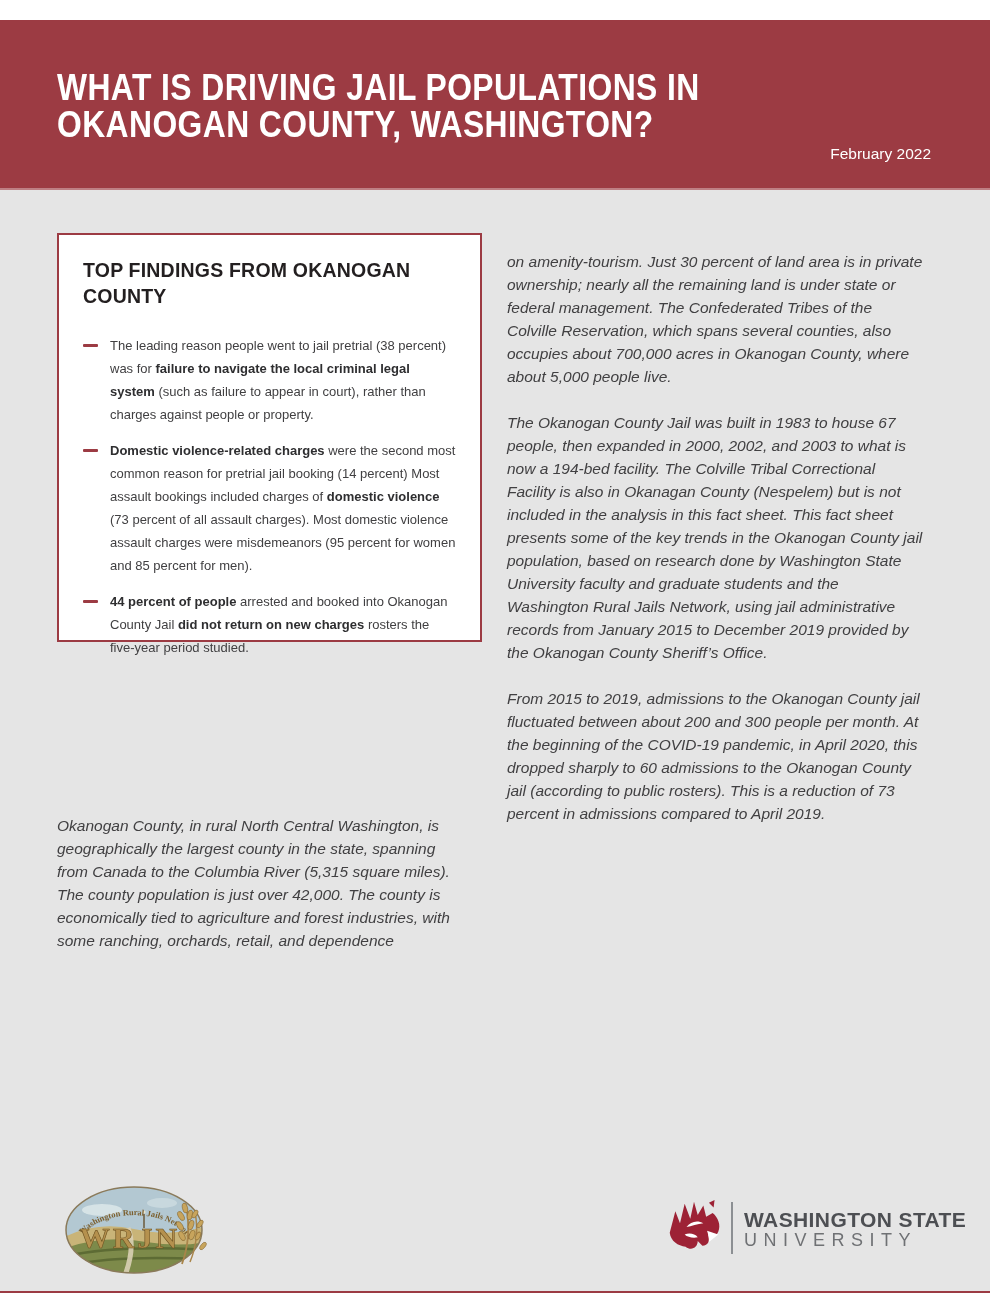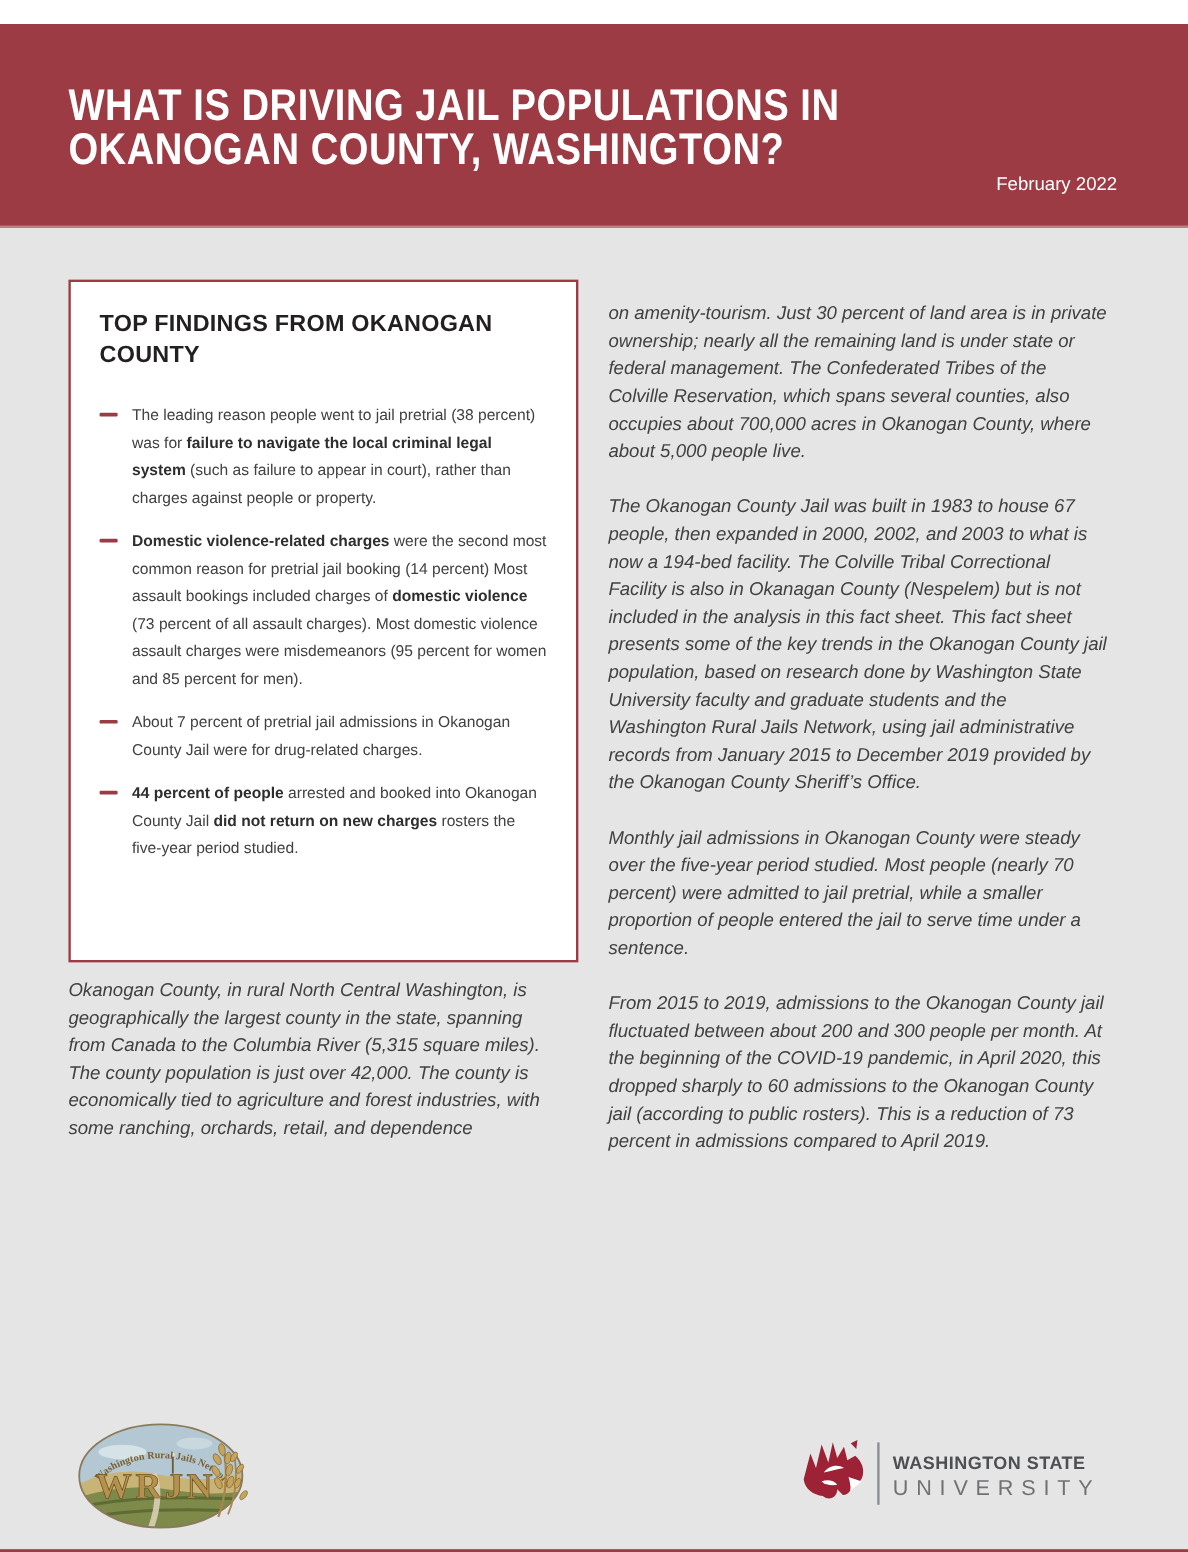--- a/index.html
+++ b/index.html
@@ -18,21 +18,21 @@
   
   .band{position:absolute;left:0;top:0;width:990px;height:170px;background:var(--maroon);
         border-bottom:2px solid rgba(255,255,255,0.35);}
   .title{position:absolute;left:57px;top:49px;color:#ffffff;font-weight:bold;
          font-size:37px;line-height:37px;letter-spacing:0.5px;white-space:nowrap;
          transform:scaleX(0.86);transform-origin:left top;}
   .title .tl{display:block;}
   .pub-date{position:absolute;right:59px;top:125px;color:#ffffff;font-size:15.5px;}
 
   
-  .findings{position:absolute;left:57px;top:213px;width:425px;height:569px;
+  .findings{position:absolute;left:57px;top:213px;width:425px;height:409px;
             border:2px solid var(--maroon);background:#fff;padding:22px 24px 0 24px;}
   .findings h2{color:var(--heading_text);font-size:19.5px;line-height:26px;
                font-weight:bold;letter-spacing:0.2px;}
   .findings ul{list-style:none;margin-top:25px;}
   .findings li{display:flex;margin-bottom:13px;color:var(--body_text);
                font-size:13px;line-height:23px;}
   .findings .dash{flex:none;width:15px;height:3px;border-radius:1px;
                   background:var(--maroon);margin:10px 12px 0 0;}
   .b{font-weight:bold;color:#2E2E30;}
 
@@ -40,21 +40,21 @@
   .para{color:var(--body_text);font-size:15.5px;line-height:23px;font-style:italic;}
   .left-para{position:absolute;left:57px;top:794px;width:405px;}
   .right-col{position:absolute;left:507px;top:230px;width:416px;}
   .right-col p{margin-bottom:23px;}
 
   
   .wrjn{position:absolute;left:64px;top:1164px;width:152px;height:94px;}
   .wsu{position:absolute;left:666px;top:1178px;height:60px;display:flex;align-items:center;}
   .wsu-divider{width:2px;height:52px;background:#8C8F93;margin:0 11px 0 9px;}
   .wsu-text{padding-top:2px;}
-  .wsu-l1{color:var(--wsu_gray);font-weight:bold;font-size:15px;letter-spacing:0.4px;line-height:20px;}
+  .wsu-l1{color:var(--wsu_gray);font-weight:bold;font-size:21px;letter-spacing:0.4px;line-height:20px;}
   .wsu-l2{color:var(--wsu_gray_light);font-size:18px;letter-spacing:6.5px;line-height:16px;margin-top:2px;}
 
   .bottom-bar{position:absolute;left:0;top:1271px;width:990px;height:22px;background:var(--maroon);}
 </style>
 </head>
 <body>
 
 <div class="page">
 
   <header class="band">
@@ -71,35 +71,30 @@
         <li>
           <span class="dash"></span>
           <span><span>The leading reason people went to jail pretrial (38 percent) was for </span><span class="b">failure to navigate the local criminal legal system</span><span> (such as failure to appear in court), rather than charges against people or property.</span></span>
         </li>
         <li>
           <span class="dash"></span>
           <span><span class="b">Domestic violence-related charges</span><span> were the second most common reason for pretrial jail booking (14 percent) Most assault bookings included charges of </span><span class="b">domestic violence</span><span> (73 percent of all assault charges). Most domestic violence assault charges were misdemeanors (95 percent for women and 85 percent for men).</span></span>
         </li>
         <li>
           <span class="dash"></span>
-          <span><span>About 7 percent of pretrial jail admissions in Okanogan County Jail were for drug-related charges.</span></span>
-        </li>
-        <li>
-          <span class="dash"></span>
           <span><span class="b">44 percent of people</span><span> arrested and booked into Okanogan County Jail </span><span class="b">did not return on new charges</span><span> rosters the five-year period studied.</span></span>
         </li>
       </ul>
   </section>
 
   <p class="para left-para">Okanogan County, in rural North Central Washington, is geographically the largest county in the state, spanning from Canada to the Columbia River (5,315 square miles). The county population is just over 42,000. The county is economically tied to agriculture and forest industries, with some ranching, orchards, retail, and dependence</p>
 
   <div class="right-col">
     <p class="para">on amenity-tourism. Just 30 percent of land area is in private ownership; nearly all the remaining land is under state or federal management. The Confederated Tribes of the Colville Reservation, which spans several counties, also occupies about 700,000 acres in Okanogan County, where about 5,000 people live.</p>
     <p class="para">The Okanogan County Jail was built in 1983 to house 67 people, then expanded in 2000, 2002, and 2003 to what is now a 194-bed facility. The Colville Tribal Correctional Facility is also in Okanagan County (Nespelem) but is not included in the analysis in this fact sheet. This fact sheet presents some of the key trends in the Okanogan County jail population, based on research done by Washington State University faculty and graduate students and the Washington Rural Jails Network, using jail administrative records from January 2015 to December 2019 provided by the Okanogan County Sheriff’s Office.</p>
-    <p class="para">Monthly jail admissions in Okanogan County were steady over the five-year period studied. Most people (nearly 70 percent) were admitted to jail pretrial, while a smaller proportion of people entered the jail to serve time under a sentence.</p>
     <p class="para">From 2015 to 2019, admissions to the Okanogan County jail fluctuated between about 200 and 300 people per month. At the beginning of the COVID-19 pandemic, in April 2020, this dropped sharply to 60 admissions to the Okanogan County jail (according to public rosters). This is a reduction of 73 percent in admissions compared to April 2019.</p>
   </div>
 
   <div class="wrjn">
     <svg viewBox="0 0 152 94" width="152" height="94">
       <defs>
         <clipPath id="ovalClip">
             <ellipse cx="70" cy="46" rx="68" ry="43"></ellipse>
           </clipPath>
         <path id="wrjnArc" d="M 16 54 A 58 36 0 0 1 124 54" fill="none"></path>

